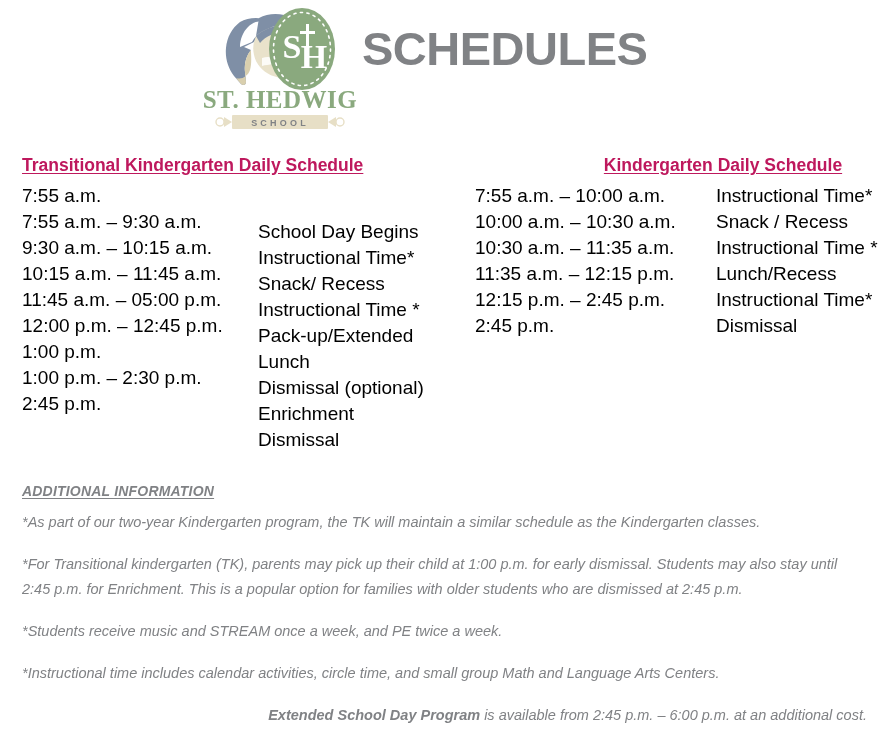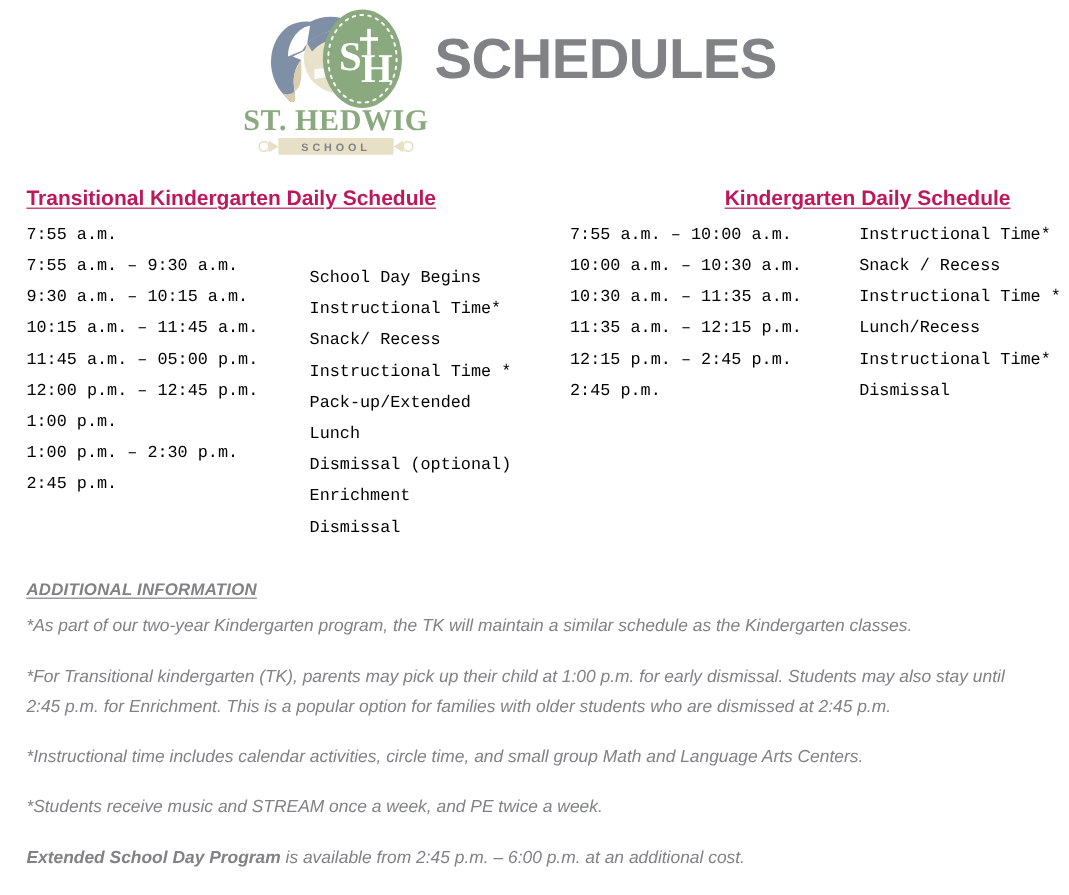--- a/index.html
+++ b/index.html
@@ -75,23 +75,22 @@
     line-height: 21px;
   }
   .schedule-block.left .schedule-heading { text-align: left; }
   .schedule-block.right .schedule-heading { text-align: center; padding-left: 96px; }
 
   .sched-row {
     display: block;
     position: relative;
     height: 26px;
     line-height: 26px;
-    font-size: 14px;
+    font-size: 19px;
     white-space: nowrap;
-    font-family: Liberation Mono, monospace;
   }
   .sched-time {
     position: absolute;
     left: 0;
     top: 0;
   }
   .sched-act {
     position: absolute;
     top: 0;
   }
@@ -115,21 +114,21 @@
     letter-spacing: 0.2px;
     margin: 0 0 10px 0;
     line-height: 18px;
   }
   .addl-note {
     font-size: 14.5px;
     font-style: italic;
     line-height: 25px;
     margin: 0 0 17px 0;
   }
-  .addl-note:last-child { margin-bottom: 0; }
+  .addl-note:last-child { margin-bottom: 0; text-align: right; }
   .addl-note .lead-bold {
     font-weight: bold;
     font-style: italic;
   }
 </style>
 </head>
 <body>
 
 <div class="header">
 
@@ -246,21 +245,21 @@
 <div class="addl">
   <div class="addl-heading">ADDITIONAL INFORMATION</div>
 
   <p class="addl-note">
     <span class="lead-bold"></span><span>*As part of our two-year Kindergarten program, the TK will maintain a similar schedule as the Kindergarten classes.</span>
   </p>
   <p class="addl-note">
     <span class="lead-bold"></span><span>*For Transitional kindergarten (TK), parents may pick up their child at 1:00 p.m. for early dismissal. Students may also stay until 2:45 p.m. for Enrichment.  This is a popular option for families with older students who are dismissed at 2:45 p.m.</span>
   </p>
   <p class="addl-note">
+    <span class="lead-bold"></span><span>*Students receive music and STREAM once a week, and PE twice a week.</span>
+  </p>
+  <p class="addl-note">
     <span class="lead-bold"></span><span>*Instructional time includes calendar activities, circle time, and small group Math and Language Arts Centers.</span>
   </p>
   <p class="addl-note">
-    <span class="lead-bold"></span><span>*Students receive music and STREAM once a week, and PE twice a week.</span>
-  </p>
-  <p class="addl-note">
     <span class="lead-bold">Extended School Day Program</span><span> is available from 2:45 p.m. – 6:00 p.m. at an additional cost.</span>
   </p>
 </div>
 
 </body></html>

